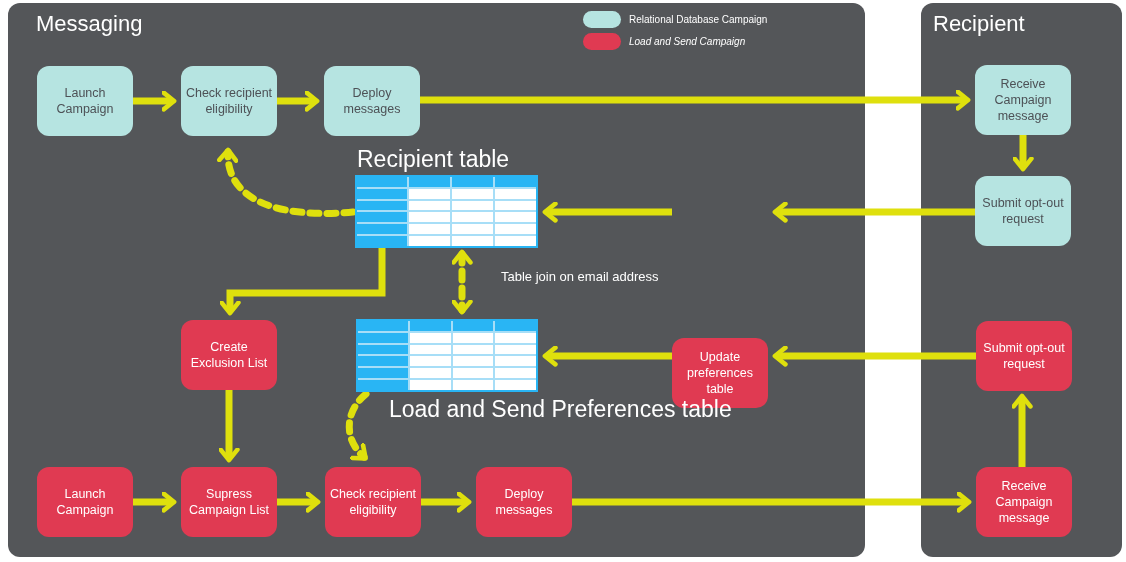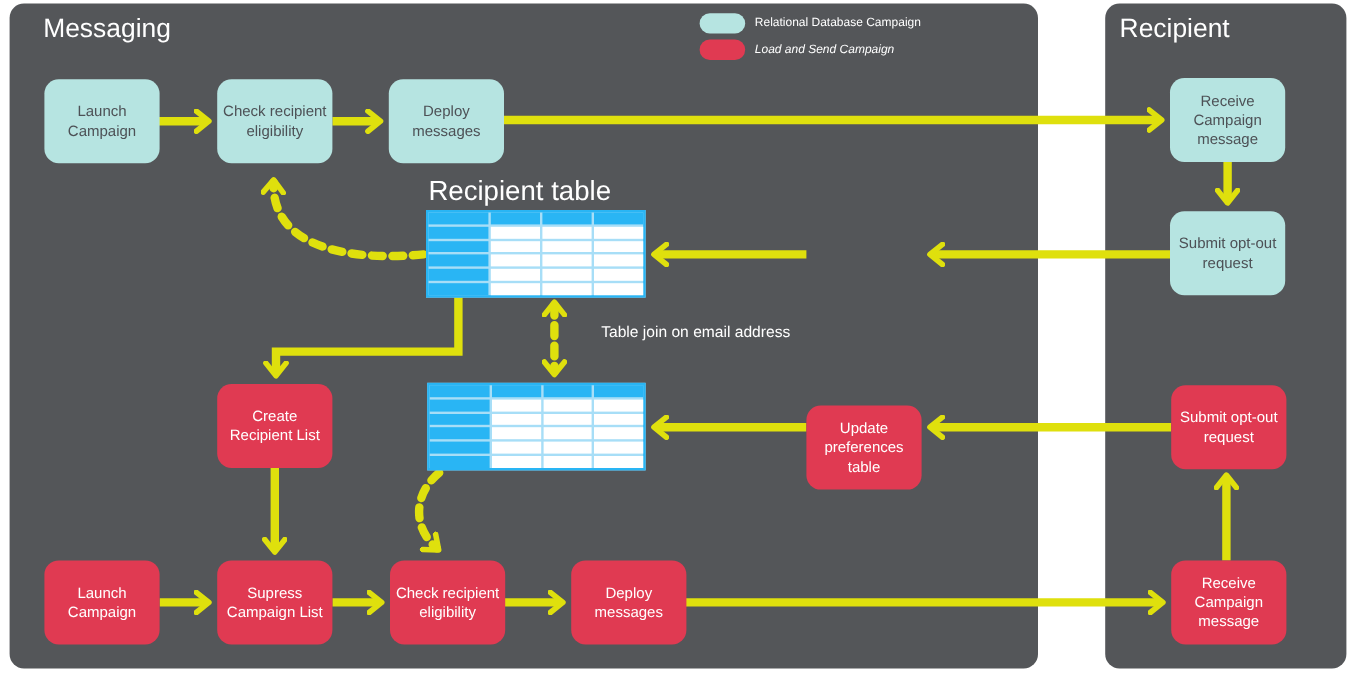--- a/index.html
+++ b/index.html
@@ -84,21 +84,21 @@
     <line class="ar dash" x1="462" y1="254" x2="462" y2="310" marker-start="url(#ah)" marker-end="url(#ah)"></line>
     <path class="ar dash" d="M366,394 C344,412 344,440 364,457" marker-end="url(#ah)"></path>
   </svg>
 
   <div class="node teal" style="left:37px;top:66px;">Launch Campaign</div>
   <div class="node teal" style="left:181px;top:66px;">Check recipient eligibility</div>
   <div class="node teal" style="left:324px;top:66px;">Deploy messages</div>
   <div class="node teal" style="left:975px;top:65px;">Receive Campaign message</div>
   <div class="node teal" style="left:975px;top:176px;">Submit opt-out request</div>
 
-  <div class="node red" style="left:181px;top:320px;">Create Recipient List</div>
+  <div class="node red" style="left:181px;top:320px;">Create Exclusion List</div>
   <div class="node red" style="left:672px;top:338px;">Update preferences table</div>
   <div class="node red" style="left:976px;top:321px;">Submit opt-out request</div>
   <div class="node red" style="left:37px;top:467px;">Launch Campaign</div>
   <div class="node red" style="left:181px;top:467px;">Supress Campaign List</div>
   <div class="node red" style="left:325px;top:467px;">Check recipient eligibility</div>
   <div class="node red" style="left:476px;top:467px;">Deploy messages</div>
   <div class="node red" style="left:976px;top:467px;">Receive Campaign message</div>
 
   <div class="dlabel" style="left:357px;top:146px;">Recipient table</div>
   <div class="tbl" style="left:355px;top:175px;width:183px;height:73px;">
@@ -147,16 +147,17 @@
       <div class="tbl-cell"></div>
       <div class="tbl-cell cyan"></div>
       <div class="tbl-cell"></div>
       <div class="tbl-cell"></div>
       <div class="tbl-cell"></div>
       <div class="tbl-cell cyan"></div>
       <div class="tbl-cell"></div>
       <div class="tbl-cell"></div>
       <div class="tbl-cell"></div>
     </div>
+  <div class="dlabel" style="left:389px;top:396px;">Load and Send Preferences table</div>
 
   <div class="dlabel small" style="left:501px;top:269px;">Table join on email address</div>
 
 </div>
 
 </body></html>

